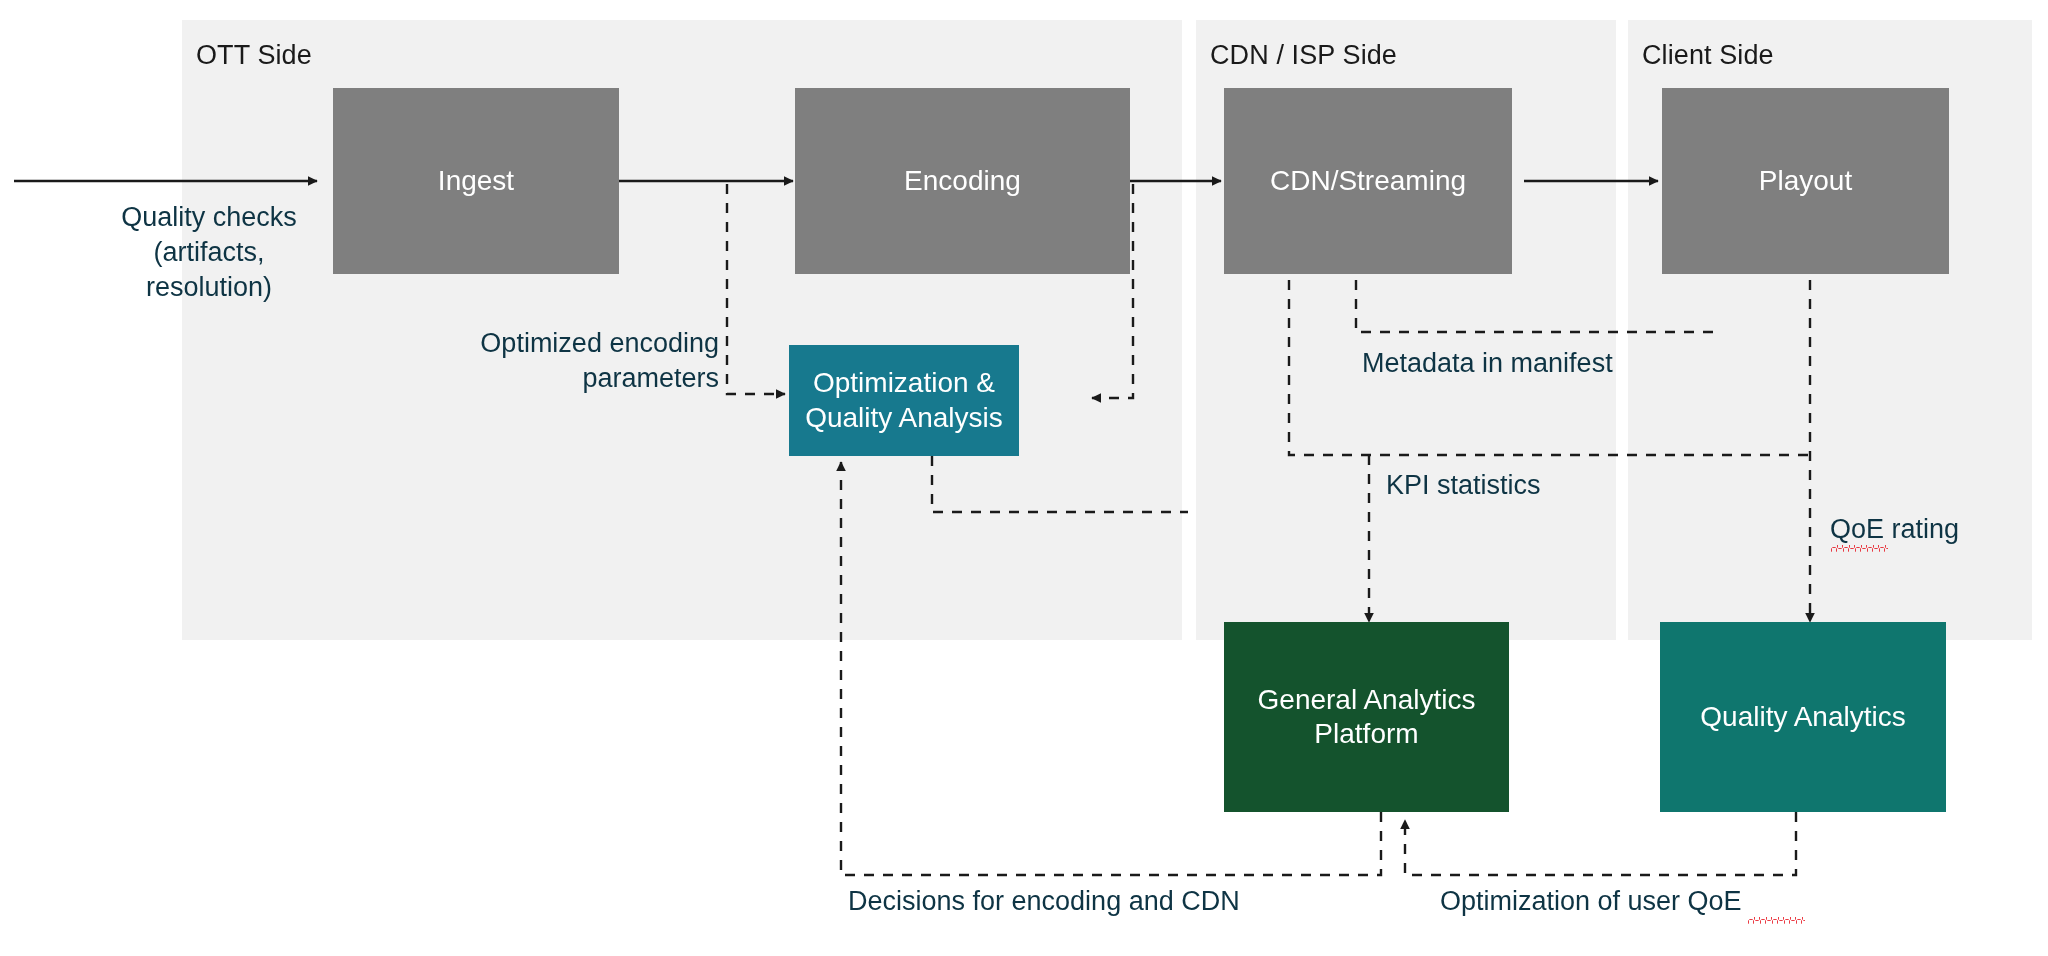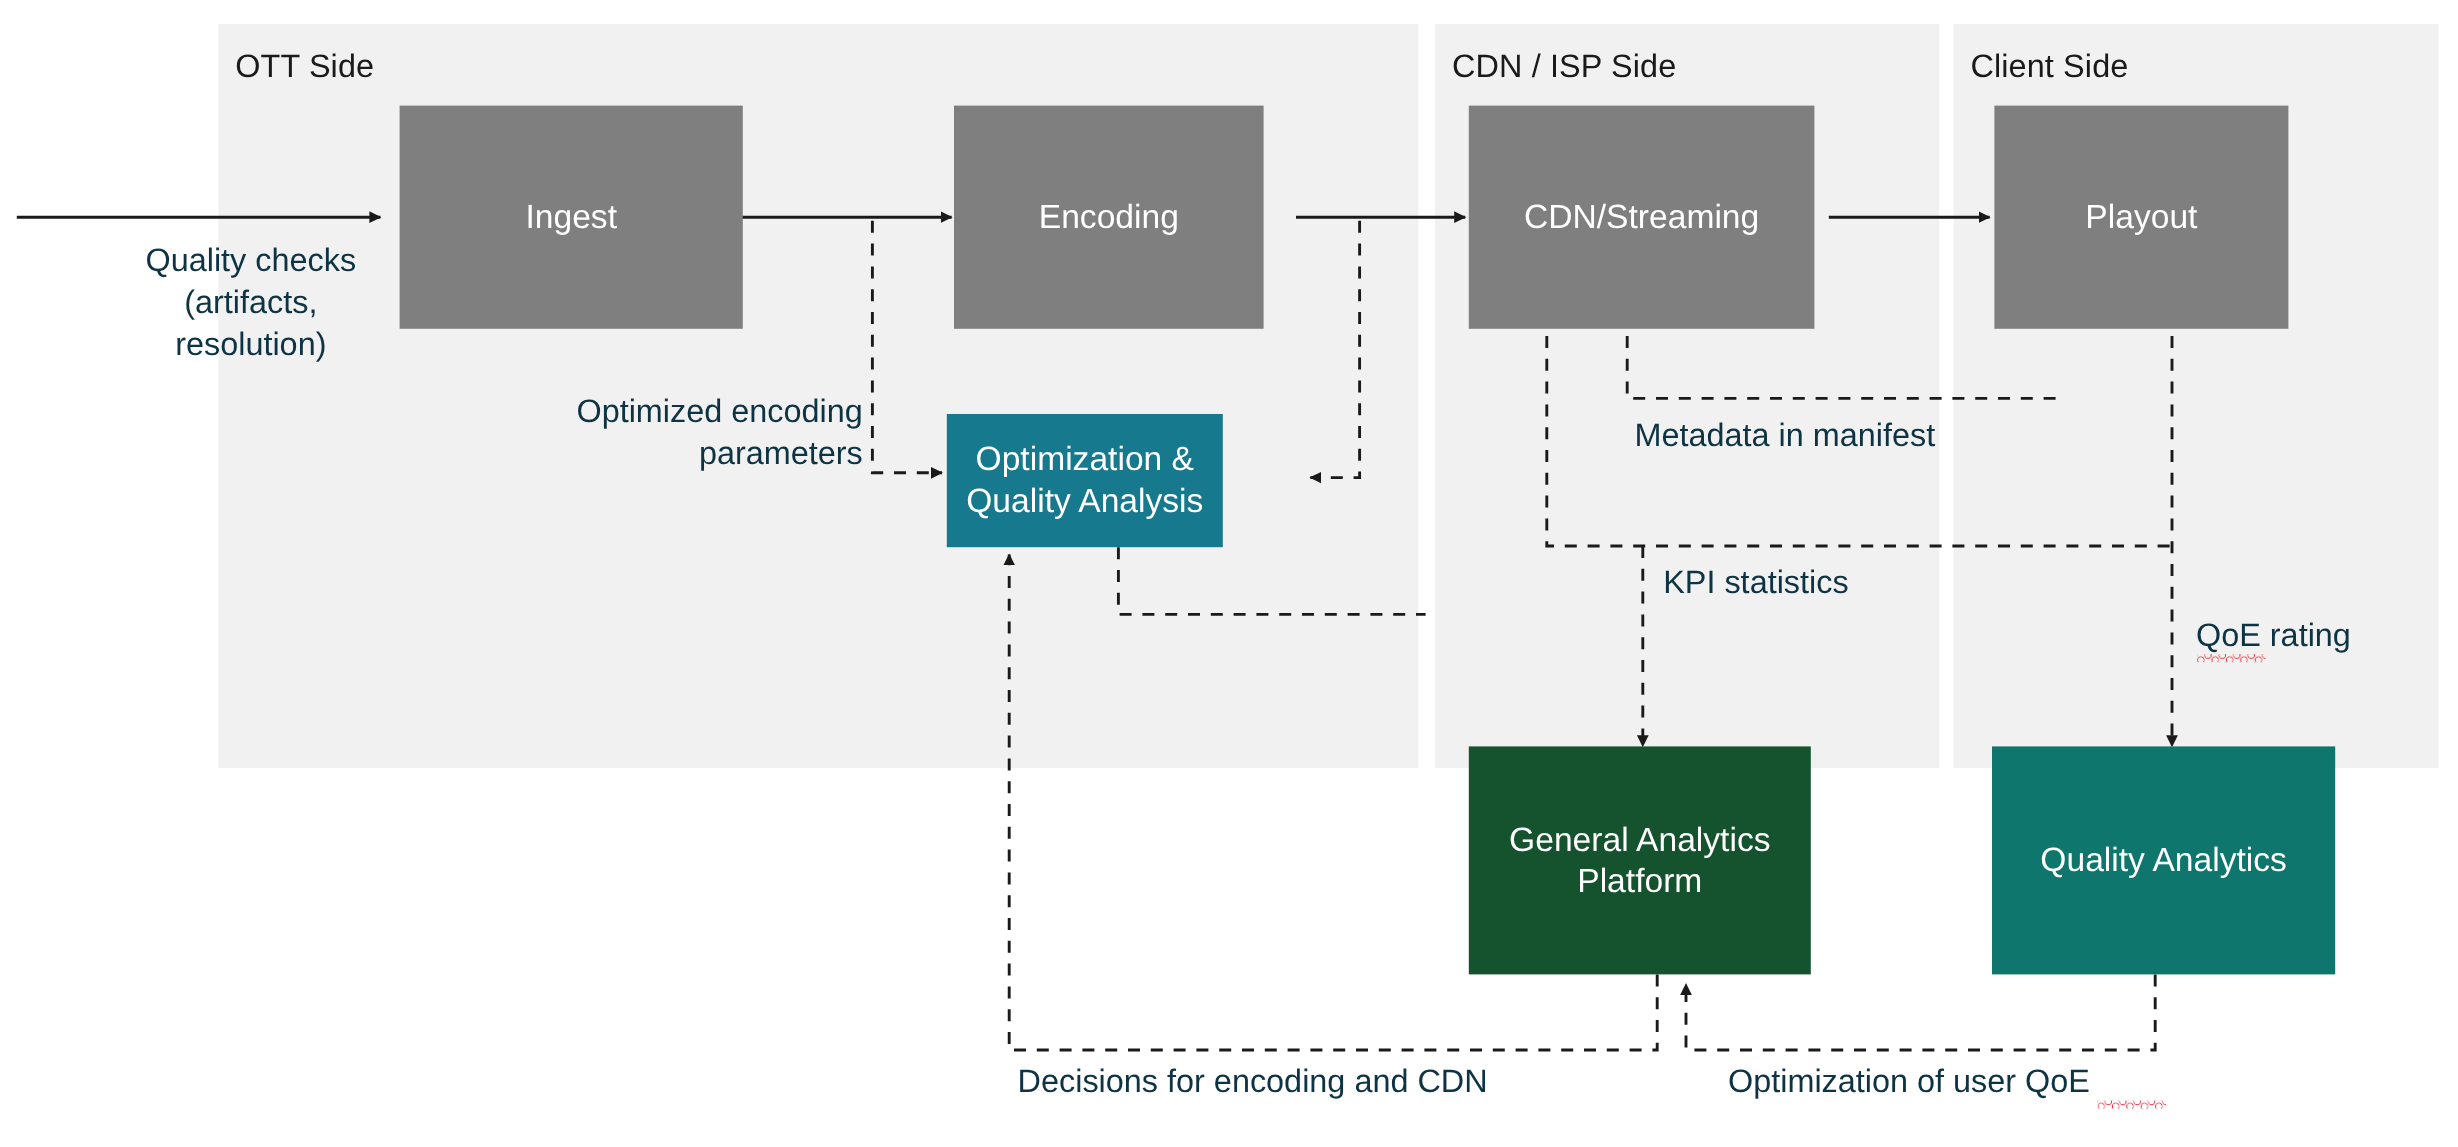--- a/index.html
+++ b/index.html
@@ -87,29 +87,29 @@
       <path d="M1381,812 L1381,875 L841,875 L841,462" marker-end="url(#ah)"></path>
 
       <path d="M1796,812 L1796,875 L1405,875 L1405,820" marker-end="url(#ah)"></path>
     </g>
   </svg>
 
   <div class="node gray" style="left:322px;top:88px;width:286px;height:186px;margin-left:11px;">
     <span>Ingest</span>
   </div>
 
-  <div class="node gray" style="left:795px;top:88px;width:258px;height:186px;">
+  <div class="node gray" style="left:795px;top:88px;width:335px;height:186px;">
     <span>Encoding</span>
   </div>
 
   <div class="node gray" style="left:1224px;top:88px;width:288px;height:186px;">
     <span>CDN/Streaming</span>
   </div>
 
-  <div class="node gray" style="left:1662px;top:88px;width:245px;height:186px;">
+  <div class="node gray" style="left:1662px;top:88px;width:287px;height:186px;">
     <span>Playout</span>
   </div>
 
   <div class="node teal" style="left:789px;top:345px;width:230px;height:111px;white-space:pre-line;">
     <span>Optimization &amp;
 Quality Analysis</span>
   </div>
 
   <div class="node navy" style="left:1224px;top:622px;width:285px;height:190px;white-space:pre-line;">
     <span>General Analytics

